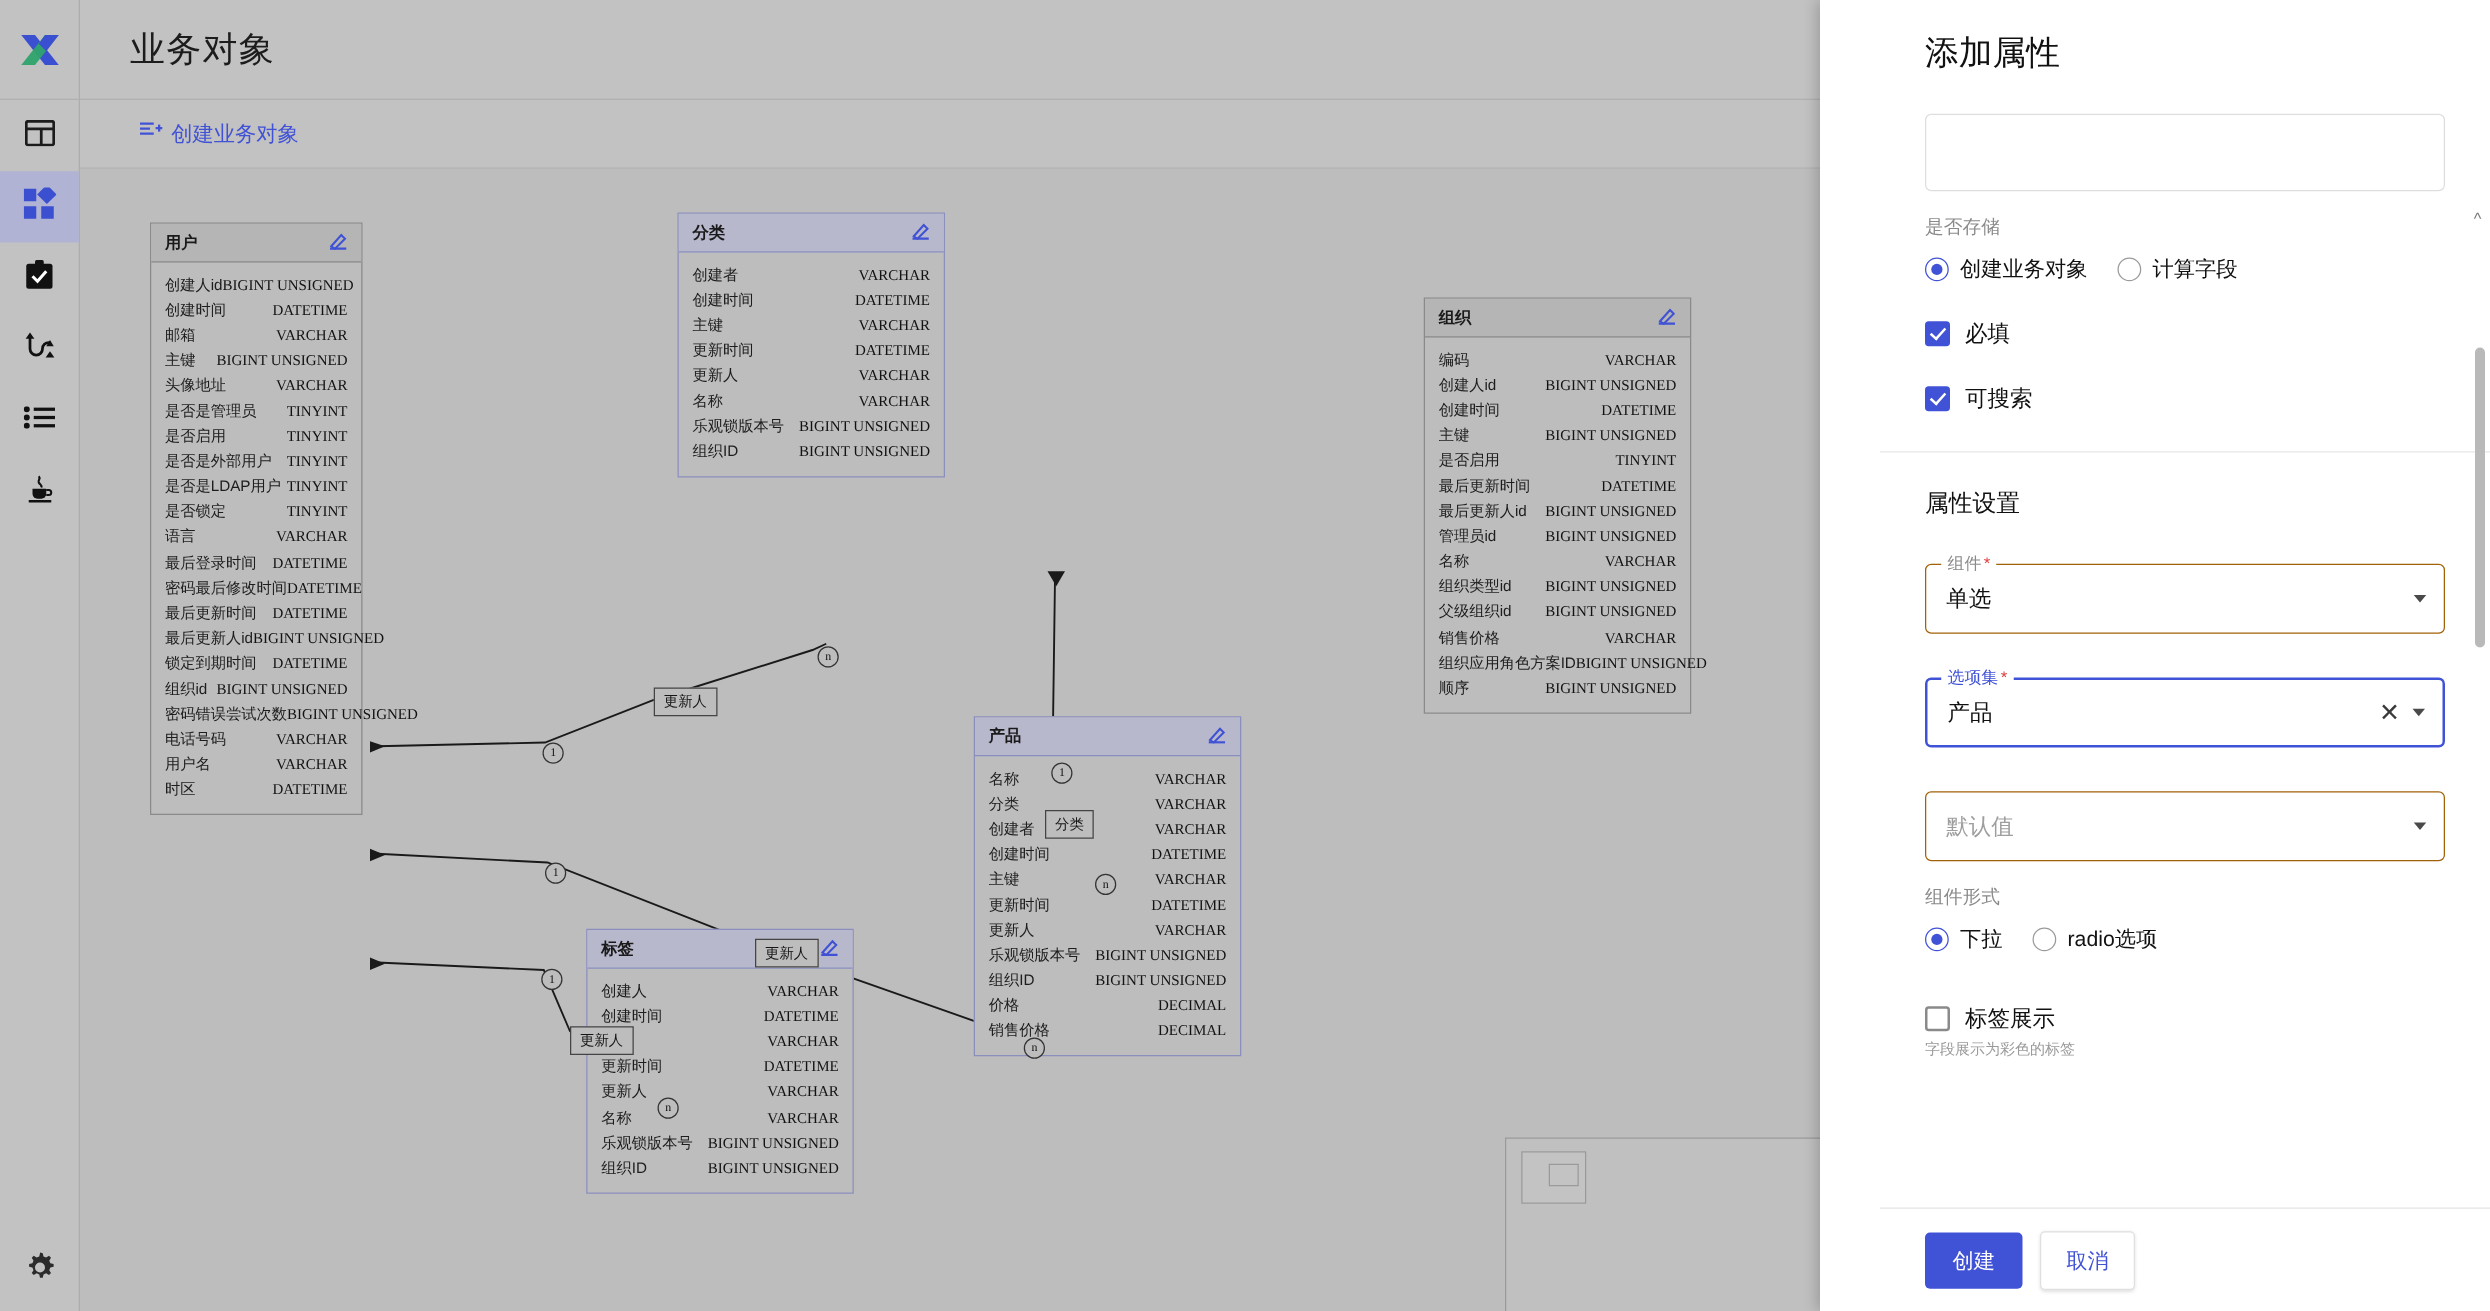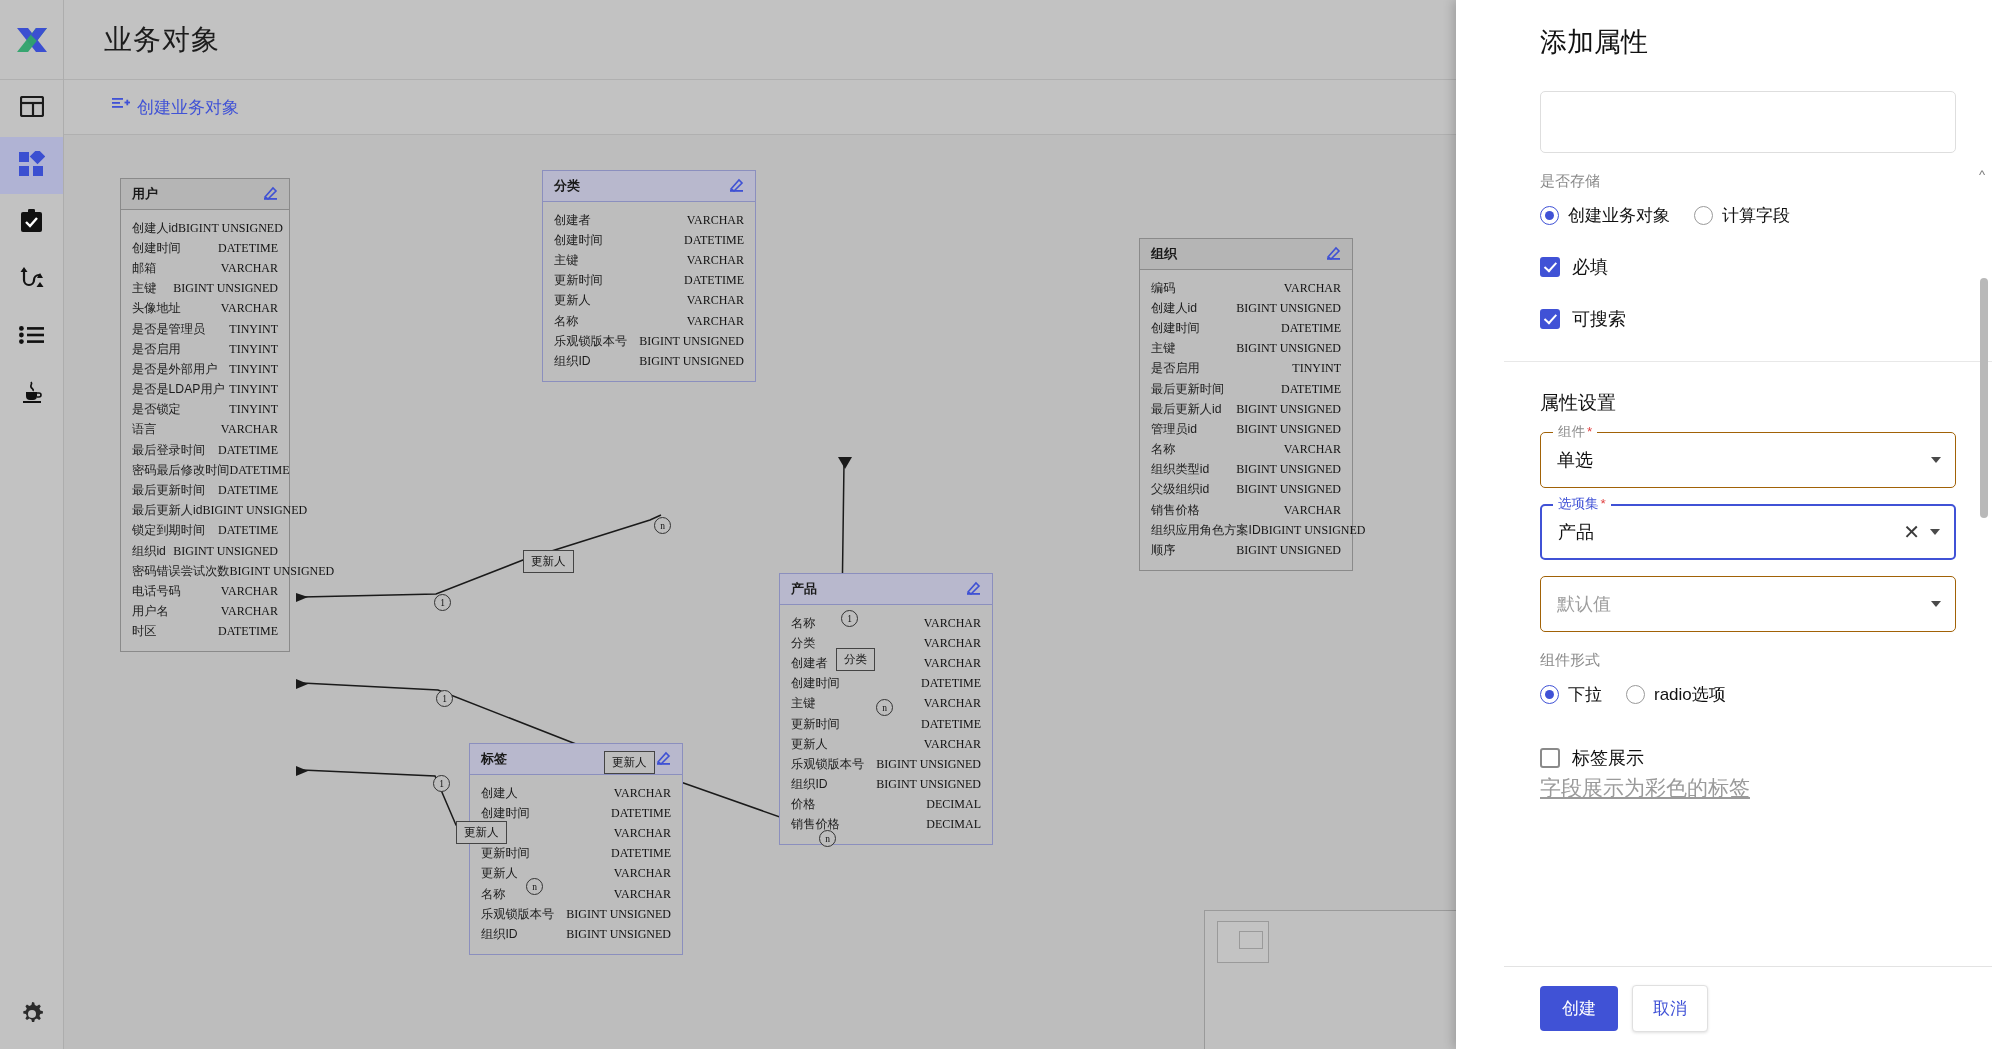--- a/index.html
+++ b/index.html
@@ -162,41 +162,41 @@
   .chk.on { background: #4052d6; border-color: #4052d6; }
   .chk.on::after {
     content: ""; width: 5px; height: 10px; border: solid #fff;
     border-width: 0 2.4px 2.4px 0; transform: rotate(42deg) translate(-1px,-1px);
   }
 
   .divider { height: 1px; background: #e8e8e8; margin: 30px -36px 0; }
   .section-title { font-size: 19px; color: #111; margin-top: 28px; }
 
   
-  .field { position: relative; margin-top: 16px; border-radius: 21px; }
+  .field { position: relative; margin-top: 35px; border-radius: 21px; }
   .field .fbox {
     border: 1px solid #a16207; border-radius: 5px; height: 56px;
     display: flex; align-items: center; padding: 0 14px 0 16px; background: #fff;
     cursor: pointer;
   }
   .field.focused .fbox { border: 2px solid #4052d6; }
   .field .flabel {
     position: absolute; top: -9px; left: 13px; background: #fff; padding: 0 5px;
     font-size: 13.5px; color: #8a8a8a;
   }
   .field.focused .flabel { color: #4052d6; }
   .field .fvalue { font-size: 18px; color: #111; flex: 1 1 auto; }
   .field .fvalue.ph { color: #9e9e9e; }
   .field .req { color: #e04040; margin-left: 2px; }
   .caret { width: 0; height: 0; border-left: 5.5px solid transparent;
            border-right: 5.5px solid transparent; border-top: 6.5px solid #4a4a4a;
            margin-left: 10px; flex: 0 0 auto; }
   .xclear { font-size: 20px; color: #3a3a3a; margin-left: 8px; flex: 0 0 auto; cursor: pointer; }
 
-  .helper { font-size: 21px; color: #9a9a9a; margin-top: 4px; text-decoration: underline; }
+  .helper { font-size: 12px; color: #9a9a9a; margin-top: 4px; }
 
   
   #pscroll {
     position: absolute; right: 3px; top: 90px; width: 10px; height: 600px;
   }
   #pscroll .track { position: absolute; inset: 0; }
   #pscroll .thumb {
     position: absolute; left: 1px; top: 105px; width: 8px; height: 240px;
     background: #b9b9b9; border-radius: 4px;
   }

